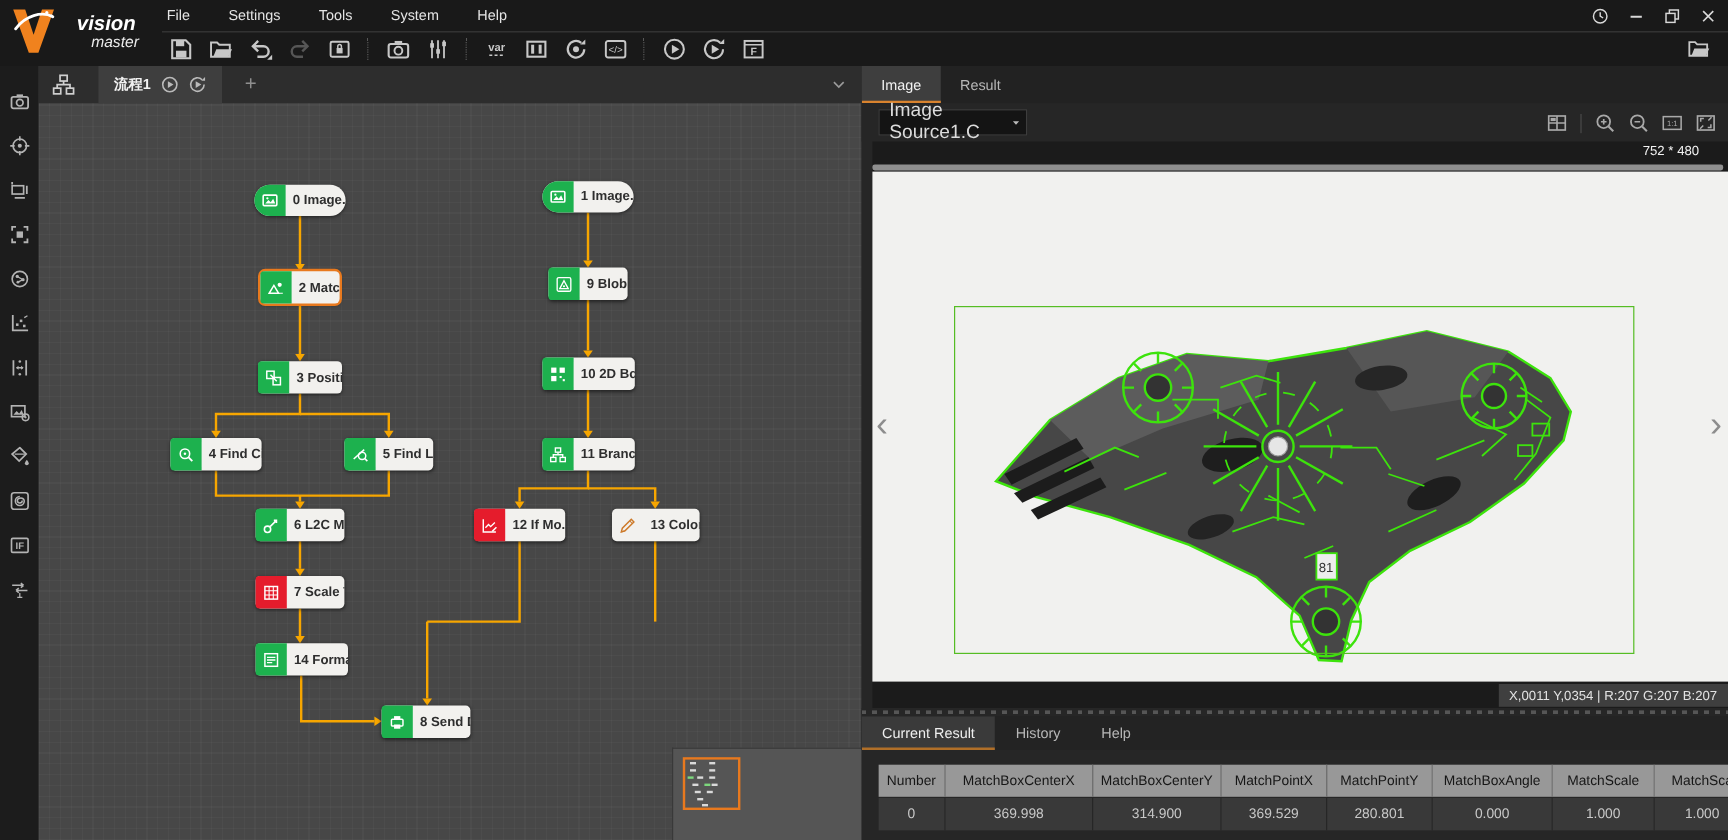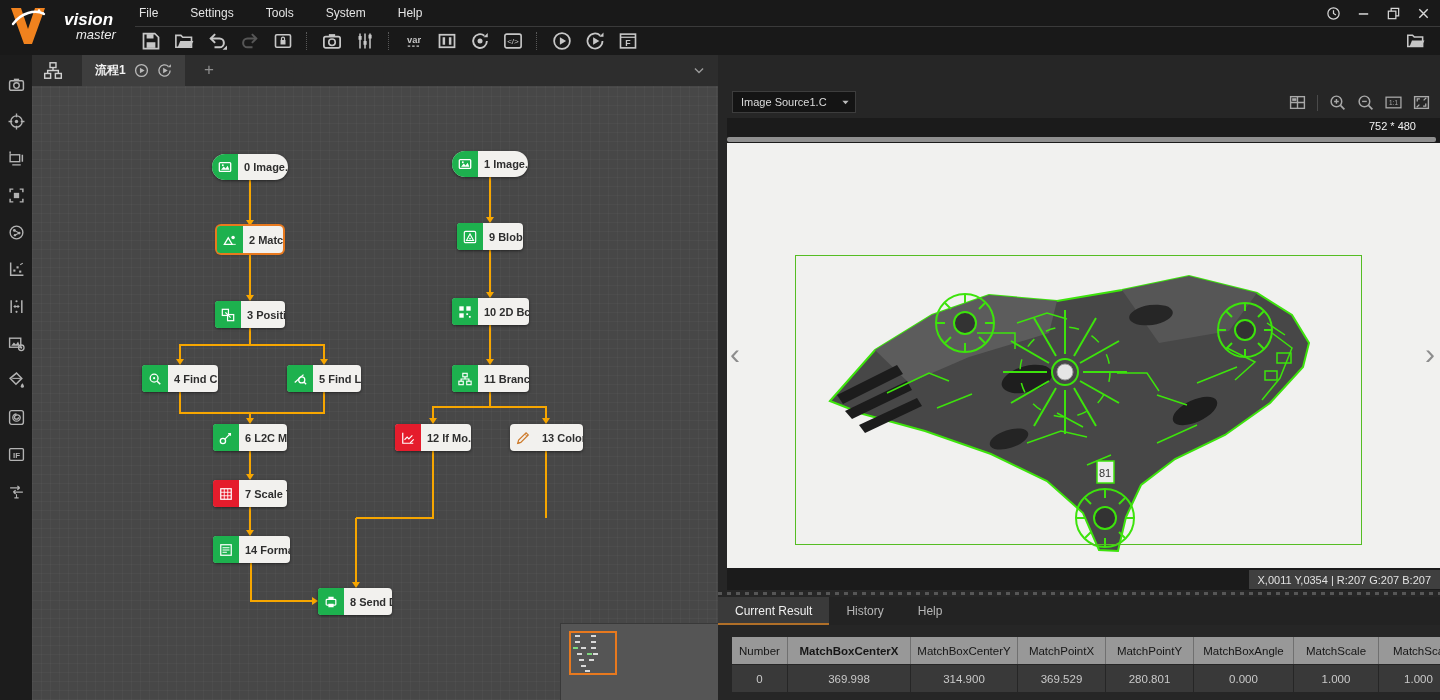--- a/index.html
+++ b/index.html
@@ -48,21 +48,21 @@
   #minimap{position:absolute;right:0;bottom:0;width:158px;height:77px;background:#555;border:1px solid #393939;border-right:none;border-bottom:none}
   #mmview{position:absolute;left:8px;top:7px;width:48px;height:44px;border:2px solid #e8791e}
   .mmdash{position:absolute;width:5px;height:2px;background:#d9d9d9}
   .mmdash.g{background:#7dd87d}
   
   #rightpanel{position:absolute;left:718px;top:55px;width:722px;height:645px;background:#262626}
   #imgtabs{position:absolute;left:0;top:0;width:100%;height:31px;background:#222;display:flex}
   .tab{height:31px;padding:0 16px;min-width:66px;display:flex;align-items:center;justify-content:center;font-size:12px;color:#b7b7b7;cursor:pointer}
   .tab.active{background:#3e3e3e;color:#f1f1f1;box-shadow:inset 0 -2px 0 #d9832e}
   #imgsubbar{position:absolute;left:0;top:31px;width:100%;height:32px;background:#262626}
-  #imgsource{position:absolute;left:14px;top:5px;width:124px;height:22px;background:#141414;border:1px solid #3d3d3d;color:#dcdcdc;font-size:11px;display:flex;align-items:center;justify-content:space-between;padding:0 5px 0 8px;cursor:pointer}
+  #imgsource{position:absolute;left:14px;top:5px;width:124px;height:22px;background:#141414;border:1px solid #3d3d3d;color:#dcdcdc;font-size:16px;display:flex;align-items:center;justify-content:space-between;padding:0 5px 0 8px;cursor:pointer}
   #imgsource .caret{width:9px;height:9px;color:#bbb}
   #viewtools{position:absolute;right:10px;top:8px;display:flex;gap:11px;align-items:center;color:#a9a9a9}
   .vticon{width:17px;height:17px;cursor:pointer}
   .vtsep{width:1px;height:16px;background:#4a4a4a}
   #viewer{position:absolute;left:9px;top:63px;width:713px;height:472px;background:#1b1b1b}
   #reslabel{position:absolute;right:24px;top:2px;font-size:11px;color:#f2f2f2;z-index:4}
   #topscroll{position:absolute;left:0;right:4px;top:19px;height:5px;background:#8f8f8f;border-radius:2px;z-index:4;cursor:pointer}
   #imgarea{position:absolute;left:0;top:25px;width:713px;height:425px;background:#f1f1ef;overflow:hidden}
   #roi{position:absolute;left:68px;top:112px;width:567px;height:290px;border:1px solid #55bd23}
   #annotation{position:absolute;left:339px;top:251px;font-size:15px;color:#2fd60b;white-space:nowrap}
@@ -615,20 +615,24 @@
           <span class="mmdash" style="left: 22px; top: 20px;"></span>
           <span class="mmdash" style="left: 8px; top: 26px;"></span>
           <span class="mmdash" style="left: 18px; top: 26px;"></span>
           <span class="mmdash" style="left: 10px; top: 32px;"></span>
           <span class="mmdash" style="left: 14px; top: 37px;"></span>
         </div>
     </div>
   </section>
 
   <section id="rightpanel">
+    <div id="imgtabs">
+        <div class="tab active">Image</div>
+        <div class="tab">Result</div>
+      </div>
     <div id="imgsubbar">
       <div id="imgsource">
         <span>Image Source1.C</span>
         <span class="caret icon">
             <svg viewBox="0 0 10 10">
               <path d="M1.5 3l3.5 4 3.5-4z" fill="currentColor"></path>
             </svg>
           </span>
       </div>
       <div id="viewtools">
@@ -718,21 +722,21 @@
     </div>
     <div id="splitter"></div>
     <div id="resulttabs">
         <div class="rtab active">Current Result</div>
         <div class="rtab">History</div>
         <div class="rtab">Help</div>
       </div>
     <div id="resulttable">
         <div class="trow head">
           <div class="tcell" style="width: 56px;">Number</div>
-          <div class="tcell" style="width: 123px; font-weight: bold;">MatchBoxCenterX</div>
+          <div class="tcell" style="width: 123px;">MatchBoxCenterX</div>
           <div class="tcell" style="width: 107px;">MatchBoxCenterY</div>
           <div class="tcell" style="width: 88px;">MatchPointX</div>
           <div class="tcell" style="width: 88px;">MatchPointY</div>
           <div class="tcell" style="width: 100px;">MatchBoxAngle</div>
           <div class="tcell" style="width: 85px;">MatchScale</div>
           <div class="tcell" style="width: 80px;">MatchSca</div>
         </div>
         <div class="trow body">
           <div class="tcell" style="width: 56px;">0</div>
           <div class="tcell" style="width: 123px;">369.998</div>

